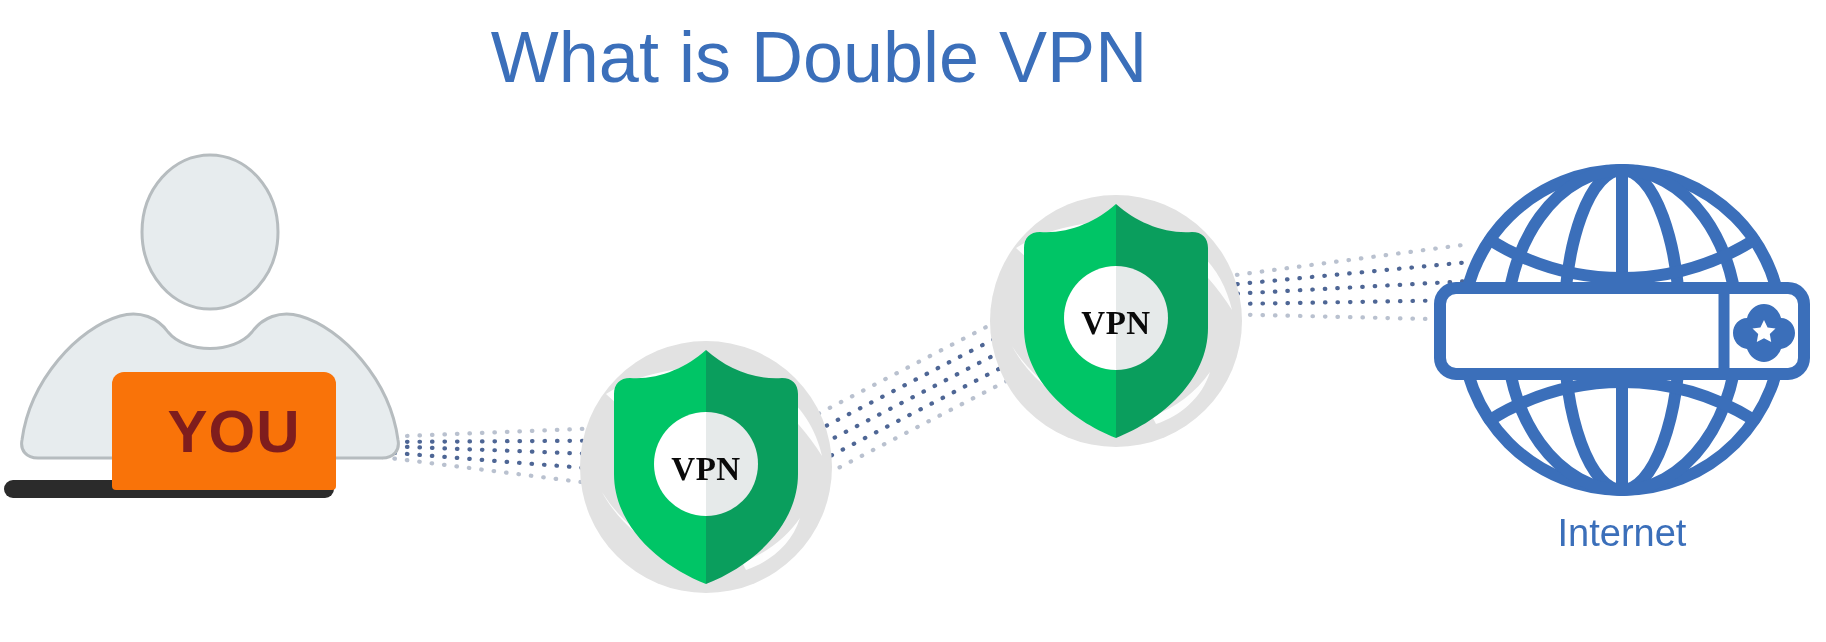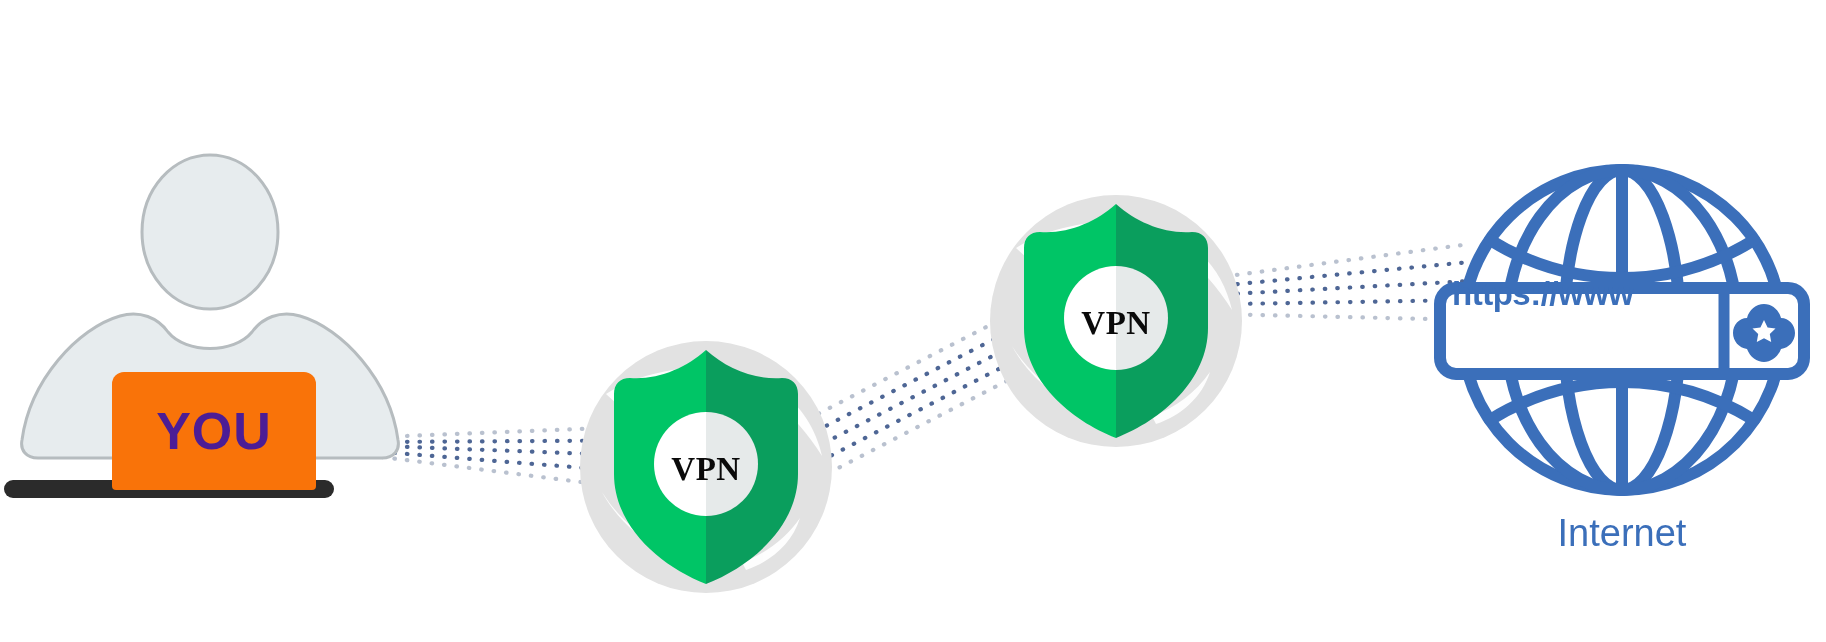--- a/index.html
+++ b/index.html
@@ -56,26 +56,27 @@
     position: absolute;
     left: 112px;
     top: 222px;
     width: 204px;
     height: 118px;
     background: #f97309;
     border-radius: 12px 12px 4px 4px;
     display: flex;
     align-items: center;
     justify-content: center;
-    color: #4c1d95;
-    font-family: "Liberation Sans", sans-serif;
-    font-size: 52px;
+    color: #7f1d1d;
+    font-family: "Liberation Sans", sans-serif;
+    font-size: 60px;
     font-weight: 700;
     letter-spacing: 1px;
     user-select: none;
+    padding-left: 20px;
   }
 
   
   .vpn-node { position: absolute; }
   #vpn-node-1 { left: 566px; top: 322px; width: 280px; height: 290px; }
   #vpn-node-2 { left: 976px; top: 176px; width: 280px; height: 290px; }
   .vpn-label {
     position: absolute;
     left: 0; right: 0;
     text-align: center;
@@ -122,20 +123,23 @@
   }
 
   
   .link-layer { position: absolute; left: 0; top: 0; width: 1826px; height: 642px; pointer-events: none; }
 </style>
 </head>
 <body>
 
 <div id="stage">
 
+  <div id="page-title">
+    <span class="title-inner">What is Double VPN</span>
+  </div>
 
   <svg class="link-layer" viewBox="0 0 1826 642" xmlns="http://www.w3.org/2000/svg">
     <defs>
       <style>
         .dlink { fill:none; stroke:#2f4b83; stroke-width:4.2; stroke-linecap:round;
                  stroke-dasharray:0.5 12; opacity:0.85; }
         .dlink-f { fill:none; stroke:#7f8ea8; stroke-width:4.2; stroke-linecap:round;
                  stroke-dasharray:0.5 12; opacity:0.55; }
       </style>
     </defs>
@@ -270,16 +274,15 @@
                  C 14 26, 7 31, 0 31
                  C -7 31, -14 26, -17 18
                  C -25 17, -31 10, -31 2
                  C -31 -6, -25 -13, -17 -13
                  C -15 -21, -8 -27, 0 -27 Z" fill="#3b6fba"></path>
         <path d="M 0 -11 L 3.6 -3.6 L 11.5 -2.6 L 5.8 3.1 L 7.2 11 L 0 7.2
                  L -7.2 11 L -5.8 3.1 L -11.5 -2.6 L -3.6 -3.6 Z" fill="#ffffff"></path>
       </g>
     </svg>
   </div>
-  <div id="url-text">https://www</div>
   <div id="internet-label">Internet</div>
 
 </div>
 
 </body></html>

